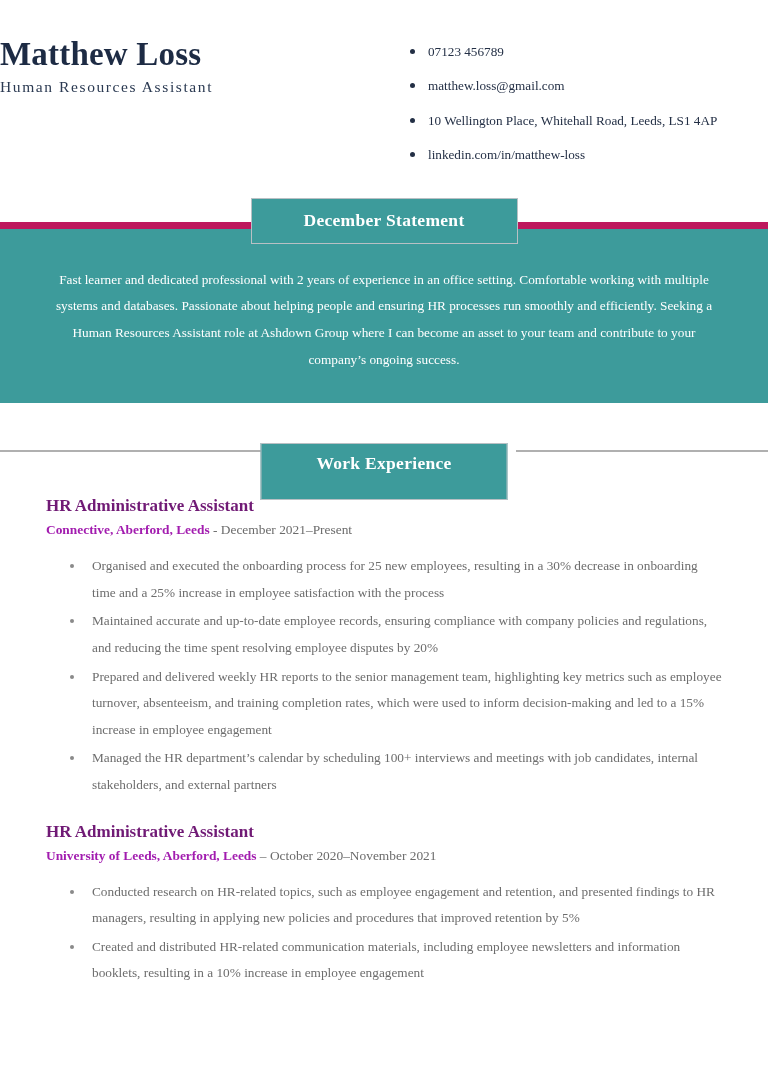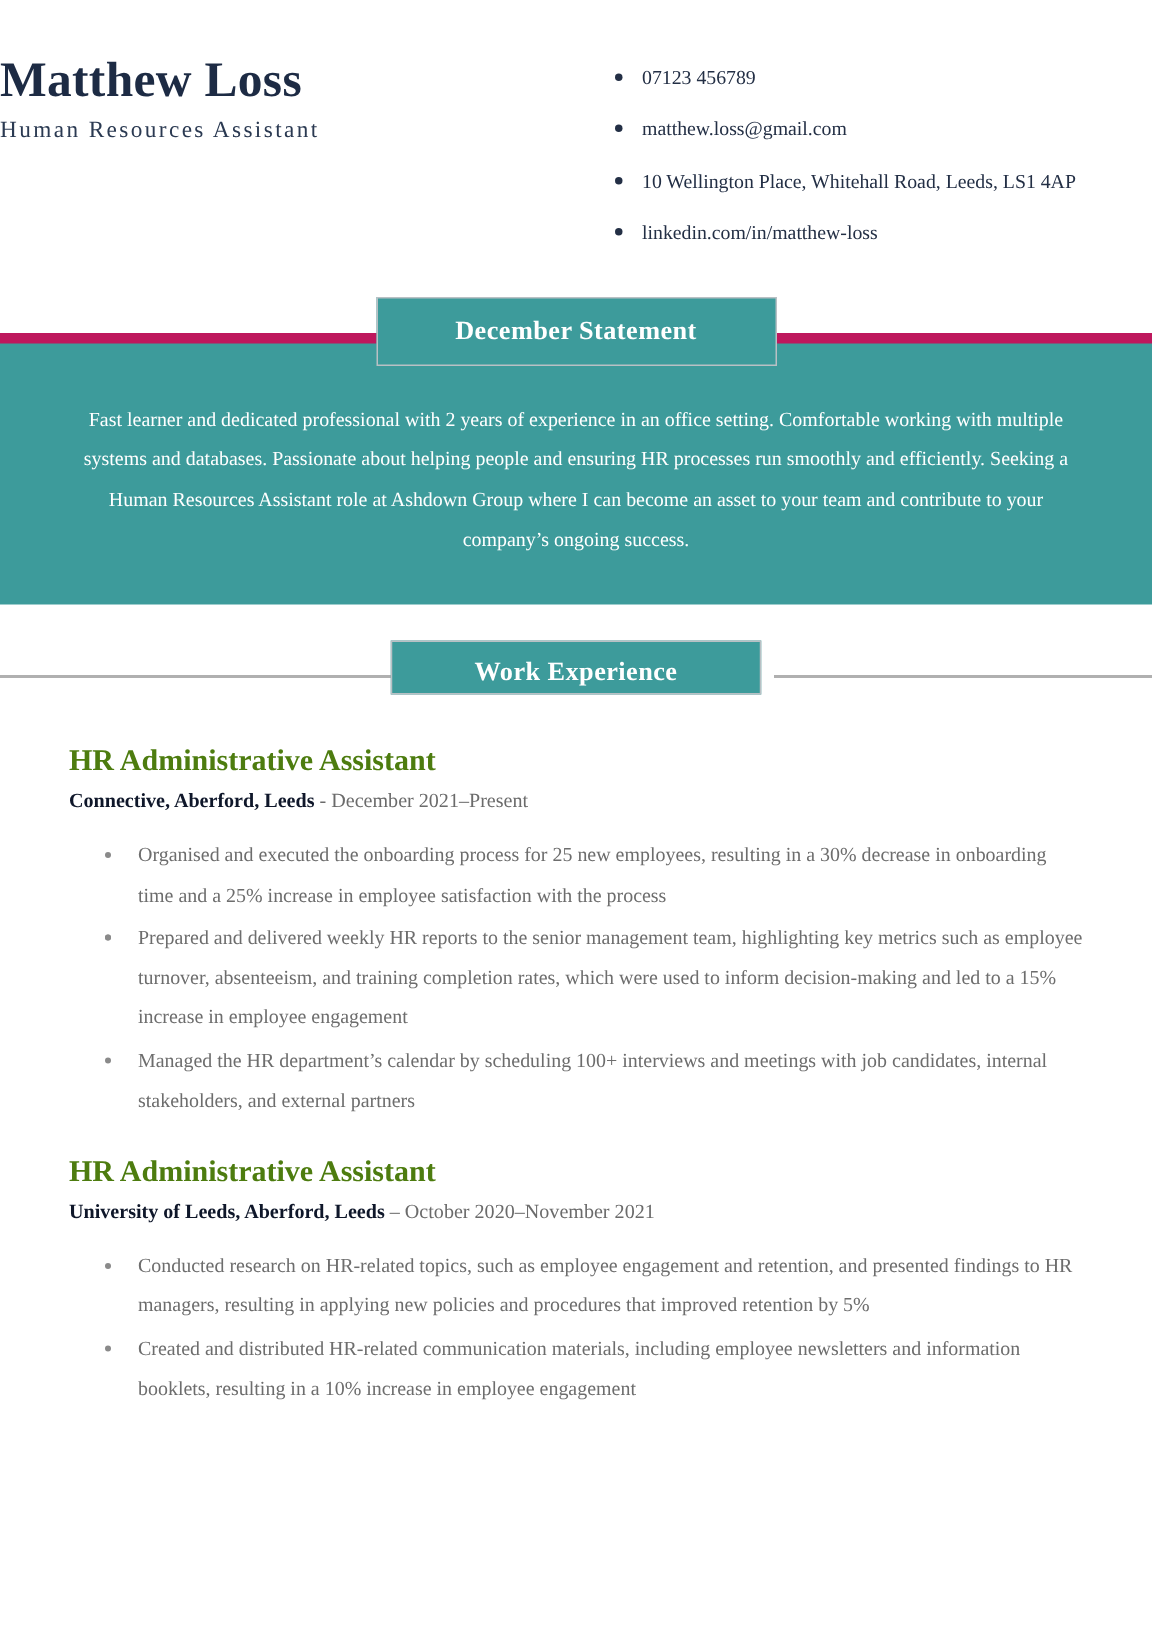--- a/index.html
+++ b/index.html
@@ -117,50 +117,50 @@
     position: absolute;
     top: 50%;
     height: 2px;
     background: #b0b0b0;
   }
   .rule-line.left  { left: 0;  width: 272px; }
   .rule-line.right { right: 0; width: 252px; }
   .rule-heading .heading-box {
     position: absolute;
     left: 50%;
-    top: 0;
+    top: 16px;
     transform: translateX(-50%);
     width: 247px;
     margin: 0;
-    padding: 9px 0 4px 0;
+    padding: 9px 0 25px 0;
   }
 
   
   .experience {
     padding: 0 46px 0 46px;
   }
   .job {
     margin-top: 22px;
   }
   .job-role {
-    font-size: 20px;
-    font-weight: bold;
-    color: #4d7c0f;
+    font-size: 17px;
+    font-weight: bold;
+    color: #701a75;
     margin: 0 0 5px 0;
     line-height: 1.25;
   }
   .job-meta {
     font-size: 13.4px;
     color: #6b6b6b;
     margin: 0;
     line-height: 1.4;
   }
   .job-meta .employer {
     font-weight: bold;
-    color: #0f172a;
+    color: #a21caf;
   }
   .bullets {
     list-style: none;
     margin: 13px 0 0 0;
     padding: 0;
   }
   .bullet {
     position: relative;
     font-size: 13.3px;
     color: #6d6d6d;
@@ -228,20 +228,21 @@
     <p class="job-meta">
       <span class="employer">Connective, Aberford, Leeds</span><span> - </span><span>December 2021–Present</span>
     </p>
     <ul class="bullets">
       <li class="bullet">
         <span class="marker"></span>
         <span>Organised and executed the onboarding process for 25 new employees, resulting in a 30% decrease in onboarding time and a 25% increase in employee satisfaction with the process</span>
       </li>
       <li class="bullet">
         <span class="marker"></span>
+        <span>Maintained accurate and up-to-date employee records, ensuring compliance with company policies and regulations, and reducing the time spent resolving employee disputes by 20%</span>
       </li>
       <li class="bullet">
         <span class="marker"></span>
         <span>Prepared and delivered weekly HR reports to the senior management team, highlighting key metrics such as employee turnover, absenteeism, and training completion rates, which were used to inform decision-making and led to a 15% increase in employee engagement</span>
       </li>
       <li class="bullet">
         <span class="marker"></span>
         <span>Managed the HR department’s calendar by scheduling 100+ interviews and meetings with job candidates, internal stakeholders, and external partners</span>
       </li>
     </ul>

